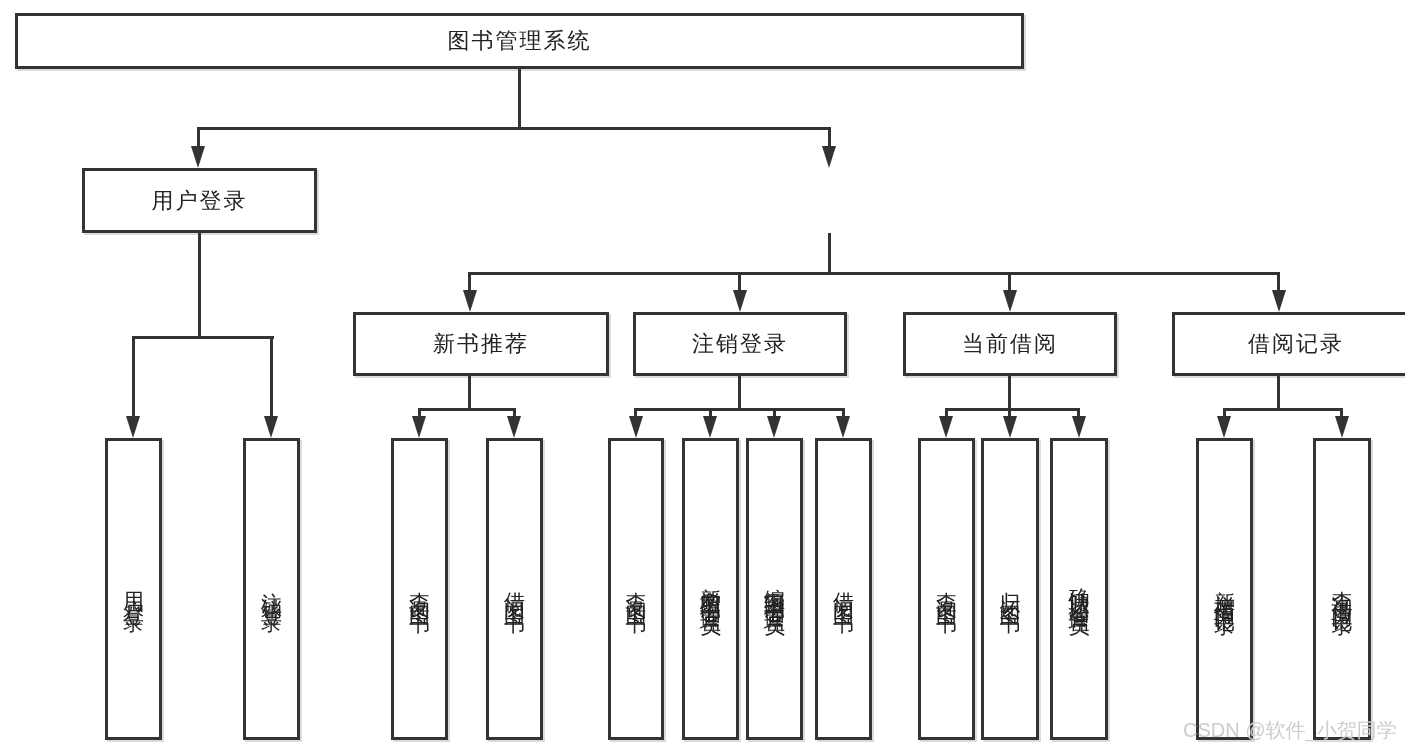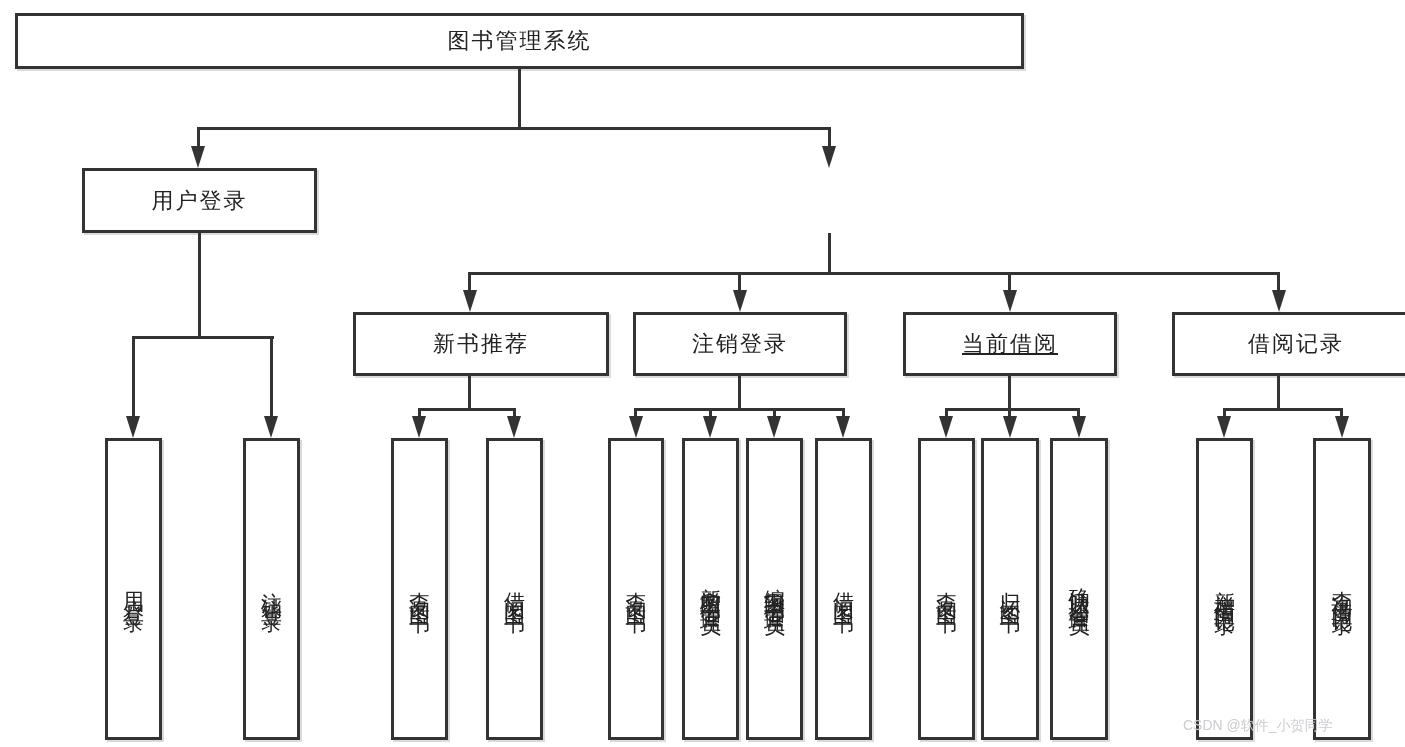--- a/index.html
+++ b/index.html
@@ -22,21 +22,21 @@
     writing-mode:vertical-rl;text-orientation:mixed;letter-spacing:7px;
     box-shadow:2px 2px 0 rgba(175,175,175,.45);
   }
   .hl{position:absolute;height:3px;background:var(--line);}
   .vl{position:absolute;width:3px;background:var(--line);}
   .ar{position:absolute;width:0;height:0;
       border-left:7px solid transparent;border-right:7px solid transparent;
       border-top:22px solid var(--line);}
   #watermark{
     position:absolute;left:1183px;top:717px;width:222px;
-    color:rgba(201,201,206,.95);font-size:14px;white-space:nowrap;z-index:10;
+    color:rgba(201,201,206,.95);font-size:20px;white-space:nowrap;z-index:10;
     text-shadow:0 0 1px rgba(255,255,255,.4);
   }
 </style>
 </head>
 <body>
 
 <div id="stage">
 
   <div class="box" style="left:15px;top:13px;width:1009px;height:56px;">图书管理系统</div>
 
@@ -62,21 +62,21 @@
   <div class="ar" style="left:463px;top:290px;"></div>
   <div class="vl" style="left:738px;top:272px;height:18px;"></div>
   <div class="ar" style="left:733px;top:290px;"></div>
   <div class="vl" style="left:1008px;top:272px;height:18px;"></div>
   <div class="ar" style="left:1003px;top:290px;"></div>
   <div class="vl" style="left:1277px;top:272px;height:18px;"></div>
   <div class="ar" style="left:1272px;top:290px;"></div>
 
   <div class="box" style="left:353px;top:312px;width:256px;height:64px;">新书推荐</div>
   <div class="box" style="left:633px;top:312px;width:214px;height:64px;">注销登录</div>
-  <div class="box" style="left:903px;top:312px;width:214px;height:64px;text-decoration:underline;">当前借阅</div>
+  <div class="box" style="left:903px;top:312px;width:214px;height:64px;">当前借阅</div>
   <div class="box" style="left:1172px;top:312px;width:248px;height:64px;">借阅记录</div>
 
   <div class="vl" style="left:468px;top:376px;height:32px;"></div>
   <div class="hl" style="left:418px;top:408px;width:98px;"></div>
   <div class="vl" style="left:418px;top:408px;height:8px;"></div>
   <div class="ar" style="left:412px;top:416px;"></div>
   <div class="vl" style="left:513px;top:408px;height:8px;"></div>
   <div class="ar" style="left:507px;top:416px;"></div>
 
   <div class="vl" style="left:738px;top:376px;height:32px;"></div>

